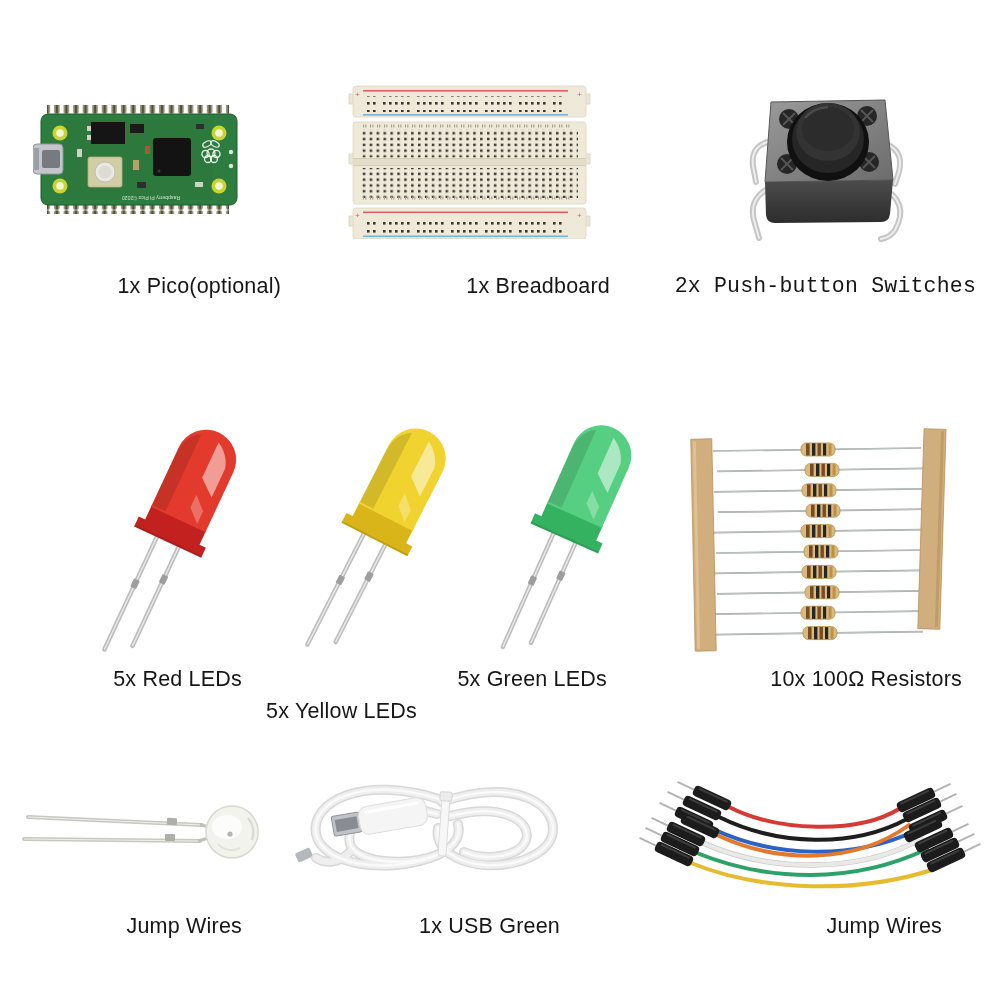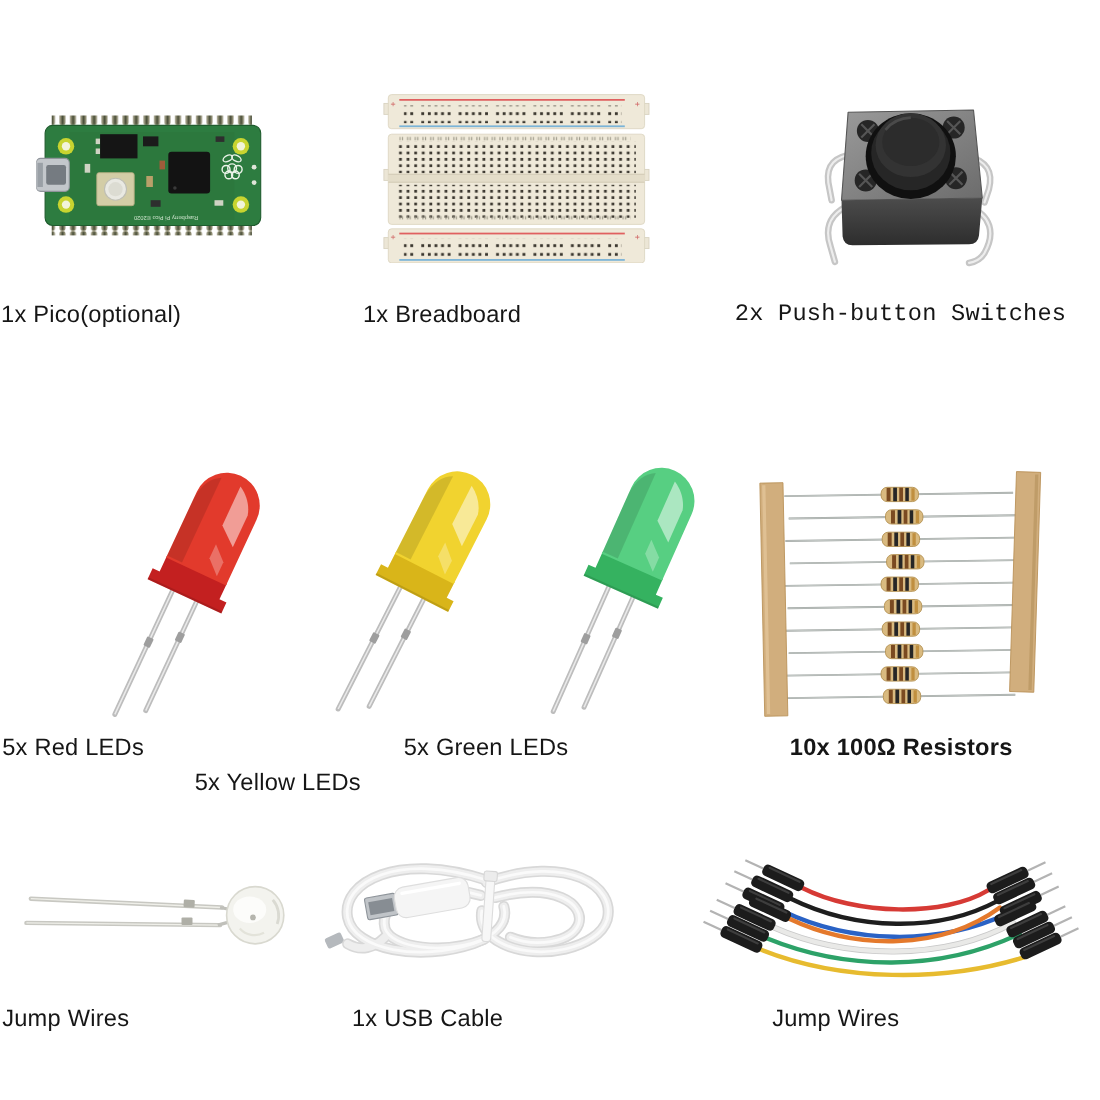--- a/index.html
+++ b/index.html
@@ -1,20 +1,20 @@
 <!DOCTYPE html>
 <html><head>
 <meta charset="utf-8">
 <style>
   html,body{margin:0;padding:0;background:#ffffff;}
   .canvas{position:relative;width:1000px;height:1000px;background:#ffffff;overflow:hidden;
           font-family:"Liberation Sans",sans-serif;}
   .item{position:absolute;}
   .item svg{display:block;}
-  .label{position:absolute;text-align:left;font-size:21.5px;line-height:26px;color:#161616;
+  .label{position:absolute;text-align:right;font-size:21.5px;line-height:26px;color:#161616;
           letter-spacing:0.2px;white-space:nowrap;}
 </style>
 </head>
 <body>
 
 <div class="canvas">
 
   <div class="item" style="left:33px;top:102px;">
     <svg width="210" height="115" viewBox="0 0 210 115">
       <defs>
@@ -284,21 +284,21 @@
       <g transform="rotate(1.8 248 110)">
         <rect x="238" y="12" width="22" height="200" fill="#d1ae7d" stroke="#b99158" stroke-width="0.8"></rect>
         <rect x="255" y="14" width="3" height="196" fill="#bf9c68"></rect>
       </g>
     </svg>
   </div>
 
   <div class="label" style="left:2px;top:666px;width:240px;">5x Red LEDs</div>
   <div class="label" style="left:177px;top:666px;width:240px;margin-top:32px;">5x Yellow LEDs</div>
   <div class="label" style="left:367px;top:666px;width:240px;">5x Green LEDs</div>
-  <div class="label" style="left:718px;top:666px;width:244px;font-weight:bold;">10x 100Ω Resistors</div>
+  <div class="label" style="left:718px;top:666px;width:244px;">10x 100Ω Resistors</div>
 
   <div class="item" style="left:20px;top:792px;">
     <svg width="245" height="80" viewBox="0 0 245 80">
       <g>
         <line x1="8" y1="25" x2="182" y2="33" stroke="#c8c8c2" stroke-width="4" stroke-linecap="round"></line>
         <line x1="4" y1="47" x2="180" y2="49" stroke="#c8c8c2" stroke-width="4" stroke-linecap="round"></line>
         <line x1="8" y1="25" x2="182" y2="33" stroke="#efefe9" stroke-width="1.2"></line>
         <line x1="4" y1="47" x2="180" y2="49" stroke="#efefe9" stroke-width="1.2"></line>
         <rect x="147" y="26" width="10" height="7" rx="1" fill="#afafa7" transform="rotate(3 152 29)"></rect>
         <rect x="145" y="42" width="10" height="7" rx="1" fill="#afafa7"></rect>
@@ -434,16 +434,16 @@
         <g transform="translate(318,94) rotate(-25)">
             <line x1="20" y1="0" x2="38" y2="0" stroke="#b3b3b3" stroke-width="2"></line>
             <rect x="-20" y="-5.5" width="40" height="11" rx="4" fill="#1c1c1c"></rect>
             <rect x="-16" y="-4" width="32" height="2" rx="1" fill="#3d3d3d"></rect>
           </g>
       </g>
     </svg>
   </div>
 
   <div class="label" style="left:2px;top:913px;width:240px;">Jump Wires</div>
-  <div class="label" style="left:320px;top:913px;width:240px;">1x USB Cable</div>
+  <div class="label" style="left:320px;top:913px;width:240px;">1x USB Green</div>
   <div class="label" style="left:702px;top:913px;width:240px;">Jump Wires</div>
 
 </div>
 
 </body></html>

